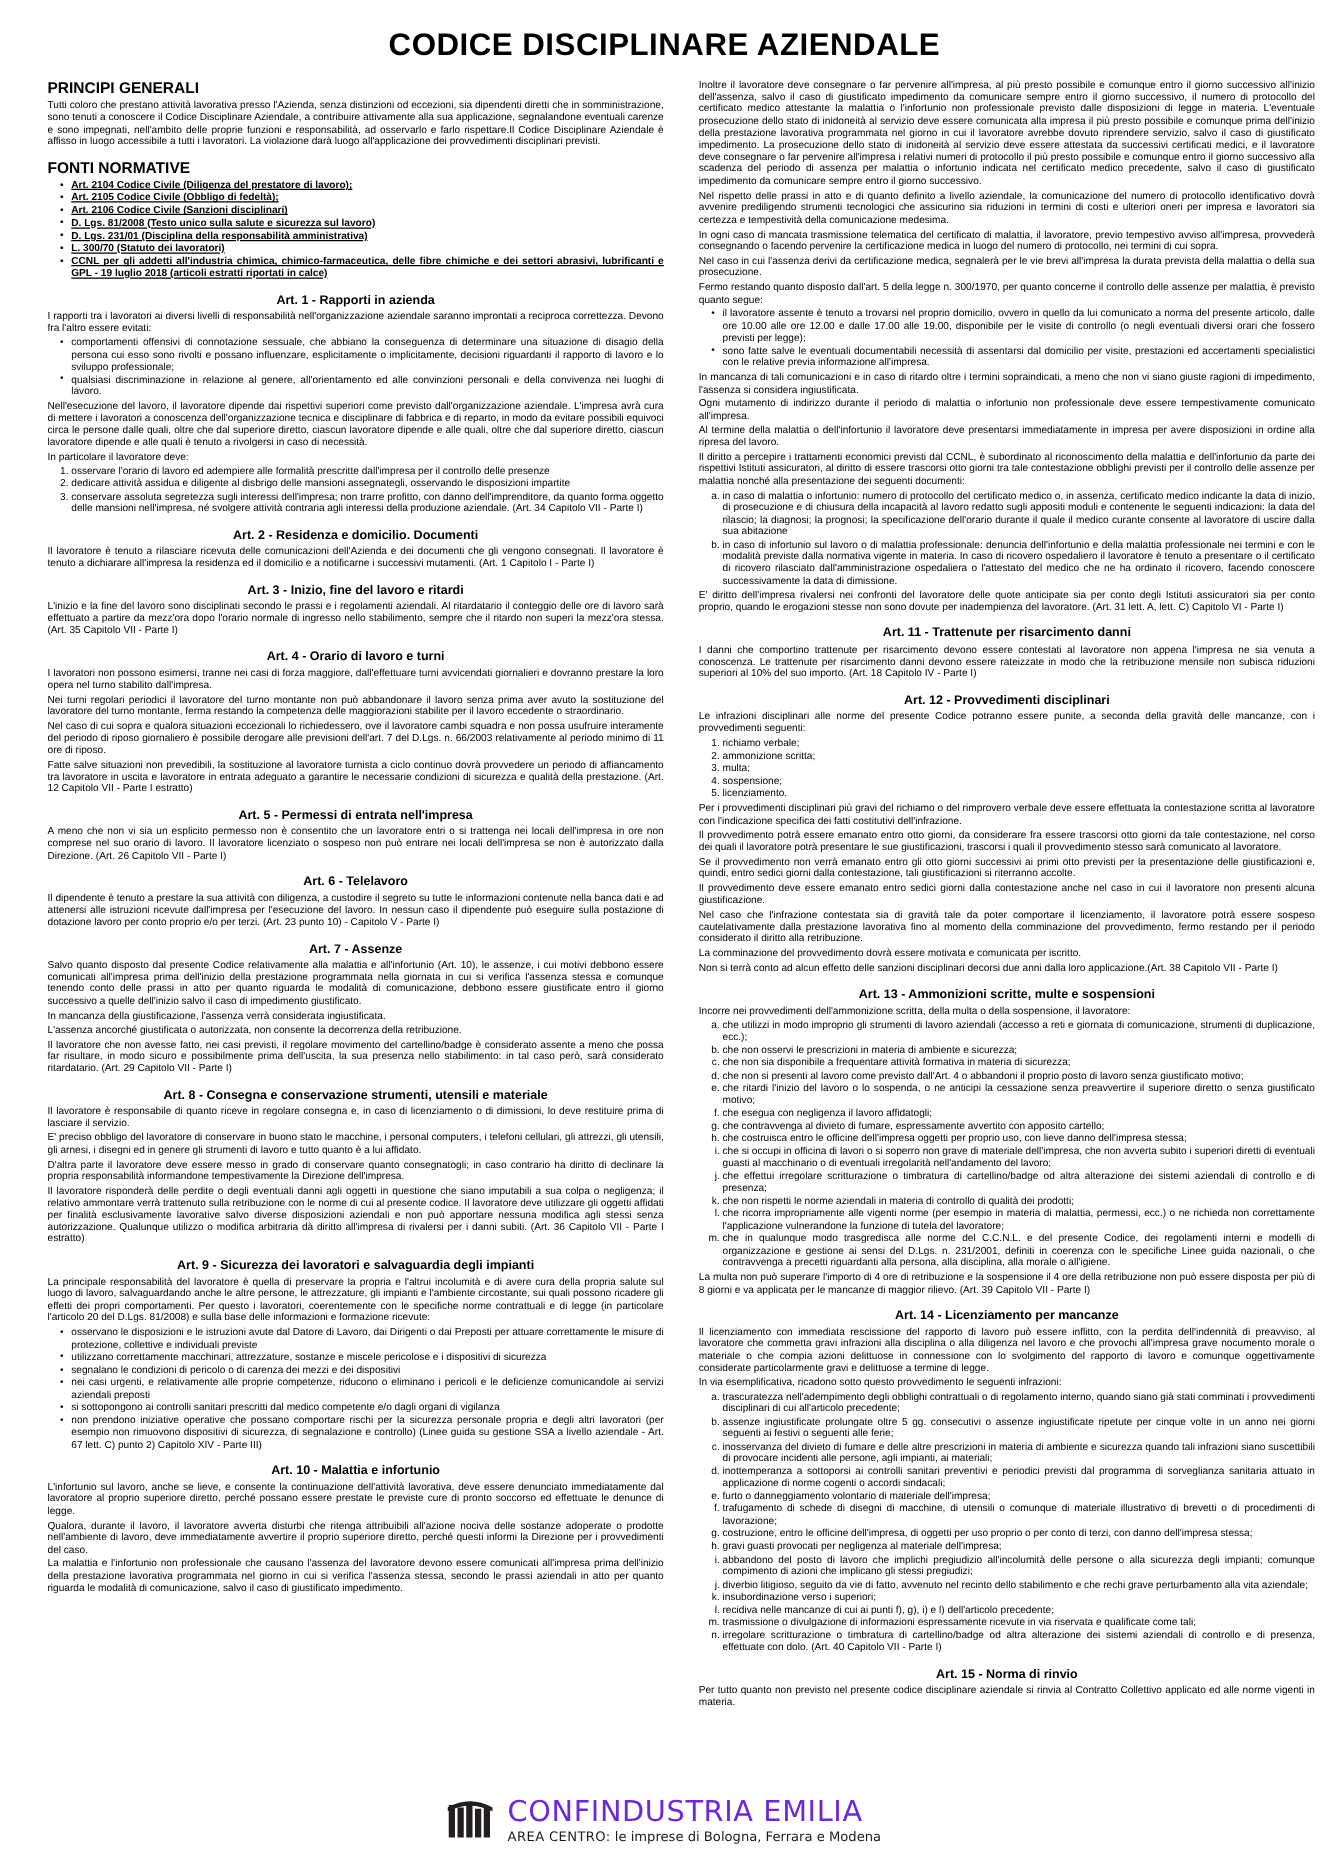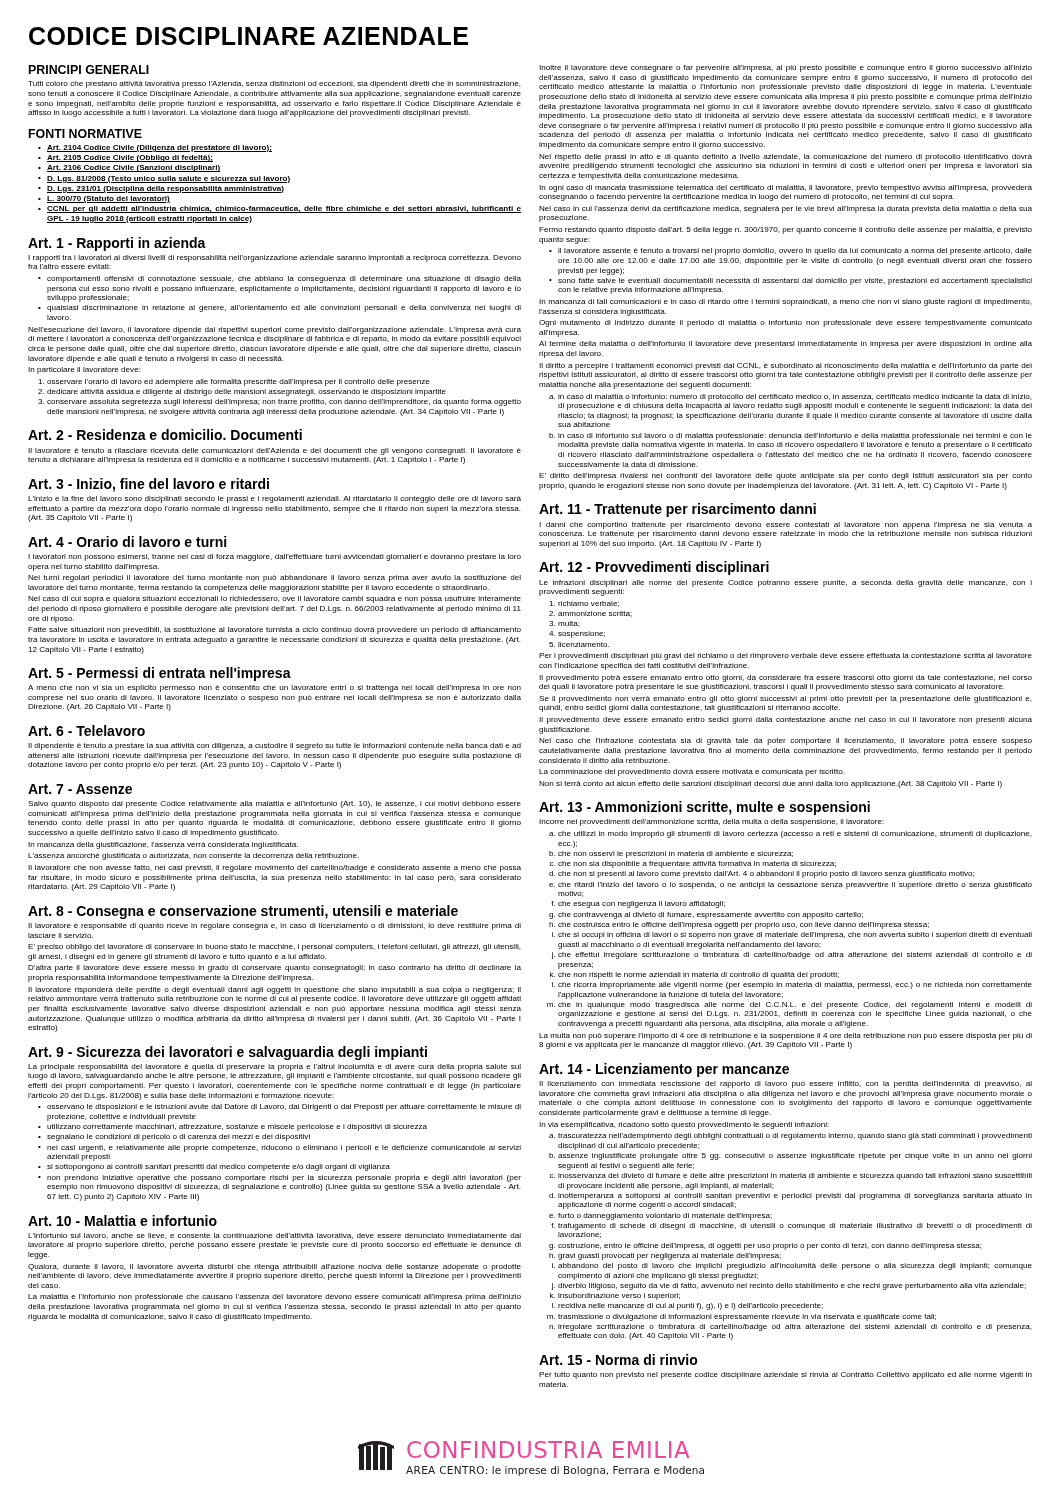--- a/index.html
+++ b/index.html
@@ -16,46 +16,49 @@
     overflow: hidden;
   }
   .page {
     width: 1063px;
     height: 1489px;
     box-sizing: border-box;
     padding: 18px 28px 8px 28px;
     position: relative;
   }
   .doc-title {
+    text-align: center;
     font-size: 25px;
     font-weight: bold;
     letter-spacing: 0.4px;
     margin: 4px 0 12px 0;
   }
   .columns {
     display: flex;
     gap: 18px;
     align-items: flex-start;
   }
   .col {
     width: 493px;
     flex: 0 0 493px;
+    margin-left: 10px;
   }
   h2.sec {
     font-size: 12.4px;
     font-weight: bold;
     margin: 9px 0 2px 0;
     line-height: 1.15;
   }
   h2.sec.first { margin-top: 0; }
   h2.big {
-    font-size: 14px;
+    font-size: 10px;
     font-weight: bold;
     margin: 11px 0 2px 0;
     line-height: 1.15;
+    text-align: center;
   }
   p {
     font-size: 8.1px;
     line-height: 1.19;
     text-align: justify;
     margin: 0 0 2px 0;
   }
   ul, ol {
     margin: 1px 0 2px 0;
     padding-left: 15px;
@@ -105,21 +108,21 @@
     position: relative;
   }
   .logo-text-block {
     display: flex;
     flex-direction: column;
     line-height: 1;
   }
   .logo-main {
     font-size: 23px;
     letter-spacing: 0.5px;
-    color: #ec4899;
+    color: #6d28d9;
     font-family: "DejaVu Sans", sans-serif;
   }
   .logo-sub {
     font-size: 10.5px;
     color: #1b1b1b;
     margin-top: 3px;
     font-family: "DejaVu Sans", sans-serif;
   }
   .logo-sub .area { letter-spacing: 0.3px; text-align: center; }
 </style>
@@ -247,21 +250,21 @@
       <p>Il provvedimento potrà essere emanato entro otto giorni, da considerare fra essere trascorsi otto giorni da tale contestazione, nel corso dei quali il lavoratore potrà presentare le sue giustificazioni, trascorsi i quali il provvedimento stesso sarà comunicato al lavoratore.</p>
       <p>Se il provvedimento non verrà emanato entro gli otto giorni successivi ai primi otto previsti per la presentazione delle giustificazioni e, quindi, entro sedici giorni dalla contestazione, tali giustificazioni si riterranno accolte.</p>
       <p>Il provvedimento deve essere emanato entro sedici giorni dalla contestazione anche nel caso in cui il lavoratore non presenti alcuna giustificazione.</p>
       <p>Nel caso che l'infrazione contestata sia di gravità tale da poter comportare il licenziamento, il lavoratore potrà essere sospeso cautelativamente dalla prestazione lavorativa fino al momento della comminazione del provvedimento, fermo restando per il periodo considerato il diritto alla retribuzione.</p>
       <p>La comminazione del provvedimento dovrà essere motivata e comunicata per iscritto.</p>
       <p>Non si terrà conto ad alcun effetto delle sanzioni disciplinari decorsi due anni dalla loro applicazione.(Art. 38 Capitolo VII - Parte I)</p>
 
       <h2 class="big">Art. 13 - Ammonizioni scritte, multe e sospensioni</h2>
       <p>Incorre nei provvedimenti dell'ammonizione scritta, della multa o della sospensione, il lavoratore:</p>
       <ol class="letters">
-        <li>che utilizzi in modo improprio gli strumenti di lavoro certezza (accesso a reti e sistemi di comunicazione, strumenti di duplicazione, ecc.);</li>
+        <li>che utilizzi in modo improprio gli strumenti di lavoro aziendali (accesso a reti e giornata di comunicazione, strumenti di duplicazione, ecc.);</li>
         <li>che non osservi le prescrizioni in materia di ambiente e sicurezza;</li>
         <li>che non sia disponibile a frequentare attività formativa in materia di sicurezza;</li>
         <li>che non si presenti al lavoro come previsto dall'Art. 4 o abbandoni il proprio posto di lavoro senza giustificato motivo;</li>
         <li>che ritardi l'inizio del lavoro o lo sospenda, o ne anticipi la cessazione senza preavvertire il superiore diretto o senza giustificato motivo;</li>
         <li>che esegua con negligenza il lavoro affidatogli;</li>
         <li>che contravvenga al divieto di fumare, espressamente avvertito con apposito cartello;</li>
         <li>che costruisca entro le officine dell'impresa oggetti per proprio uso, con lieve danno dell'impresa stessa;</li>
         <li>che si occupi in officina di lavori o si soperro non grave di materiale dell'impresa, che non avverta subito i superiori diretti di eventuali guasti al macchinario o di eventuali irregolarità nell'andamento del lavoro;</li>
         <li>che effettui irregolare scritturazione o timbratura di cartellino/badge od altra alterazione dei sistemi aziendali di controllo e di presenza;</li>
         <li>che non rispetti le norme aziendali in materia di controllo di qualità dei prodotti;</li>

